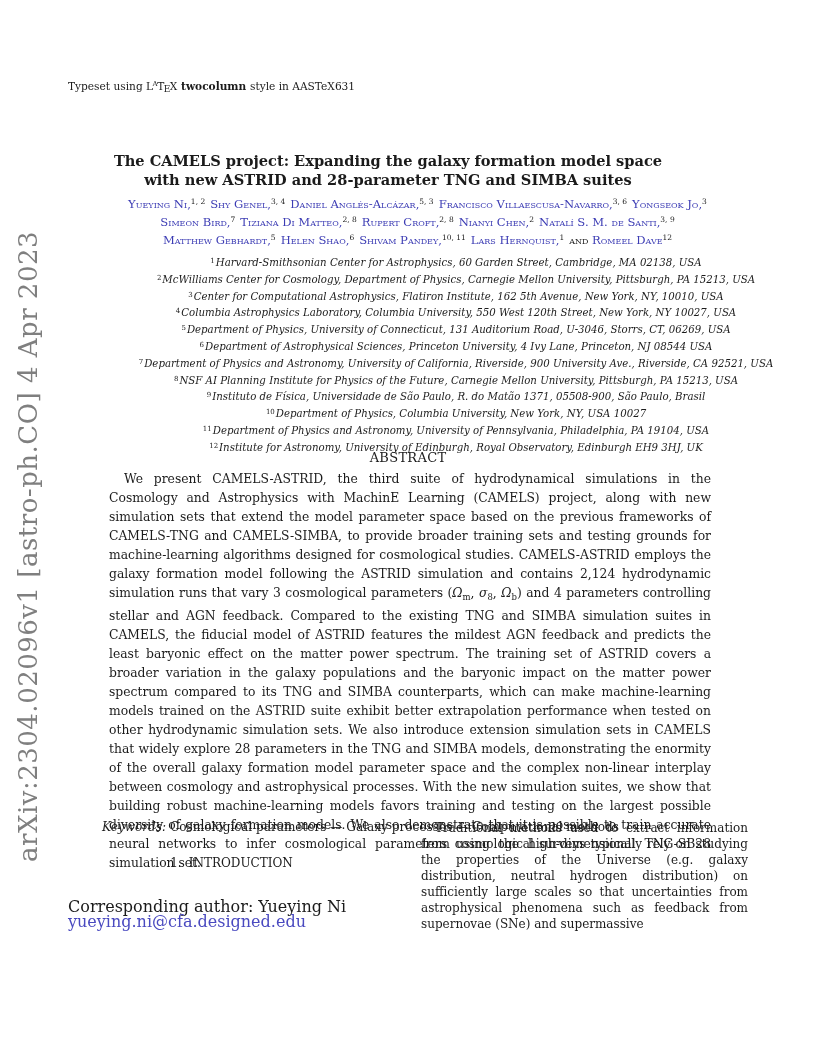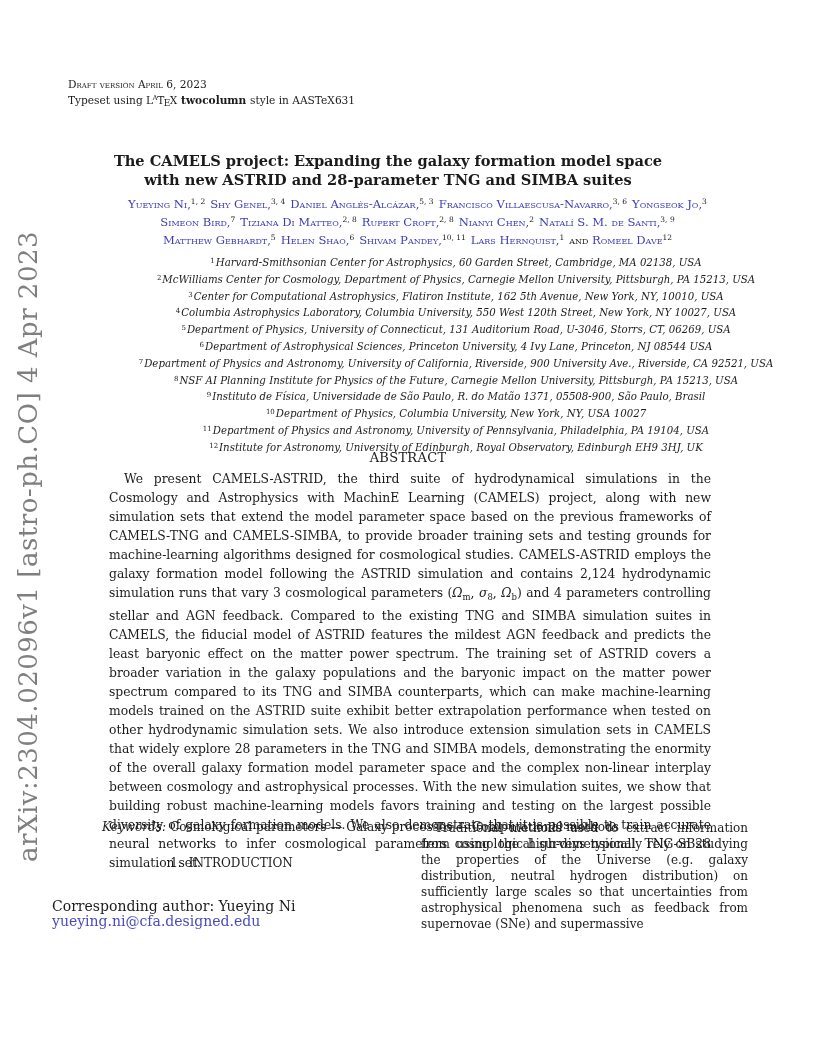--- a/index.html
+++ b/index.html
@@ -53,32 +53,31 @@
   
   .section-head {
     position:absolute; left:68px; top:856px; width:327px; text-align:center; font-size:12px;
   }
   .sec-num { margin-right:7px; }
   .intro-col {
     position:absolute; left:421px; top:820px; width:327px;
     font-size:12px; line-height:16px; text-align:justify; text-indent:14px;
   }
   
-  .footnote { position:absolute; left:52px; top:899px; width:327px; font-size:14px; line-height:15px; }
+  .footnote { position:absolute; left:68px; top:899px; width:327px; font-size:16px; line-height:15px; }
   .footnote-email { color:#4a4ac0; text-decoration:none; cursor:pointer; }
 </style>
 </head>
 <body>
 
 <div class="page">
 
   <div class="arxiv-strip">arXiv:2304.02096v1  [astro-ph.CO]  4 Apr 2023</div>
 
   <div class="draft-header">
-    <div class="sc">Draft version April 6, 2023</div>
     <div><span>Typeset using L</span><span class="latex-a">A</span><span>T</span><span class="latex-e">E</span><span>X</span><span class="bold"> twocolumn </span><span>style in AASTeX631</span></div>
   </div>
 
   <div class="title">
     <div>The CAMELS project: Expanding the galaxy formation model space</div>
     <div>with new ASTRID and 28-parameter TNG and SIMBA suites</div>
   </div>
 
   <div class="authors">
     <div class="author-line">

